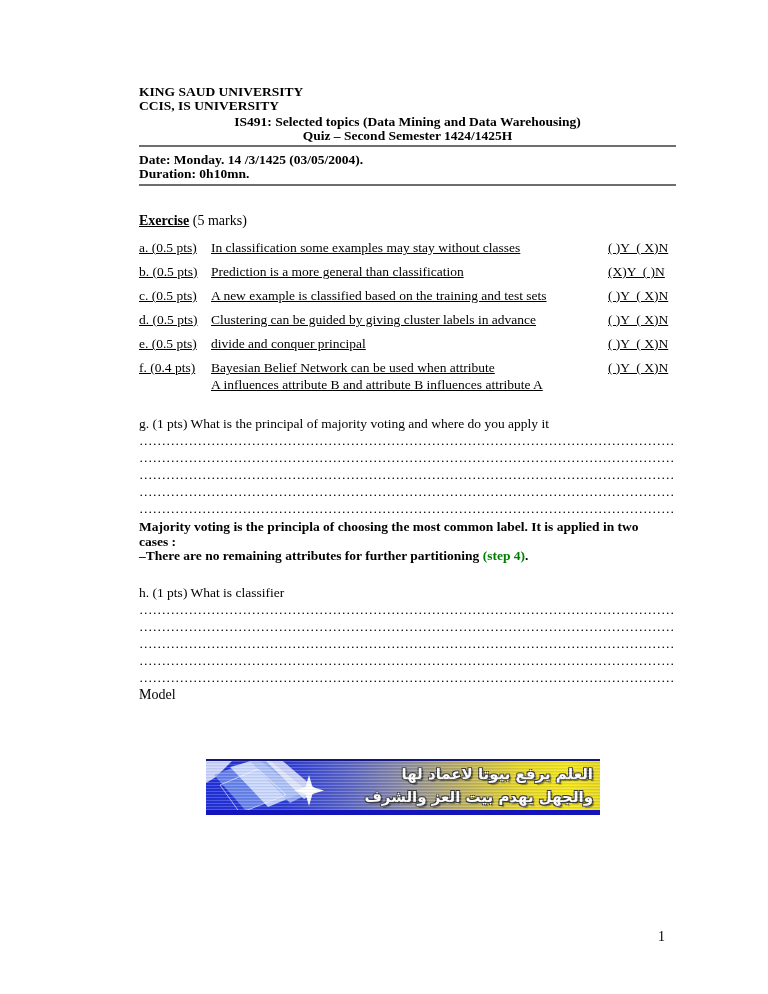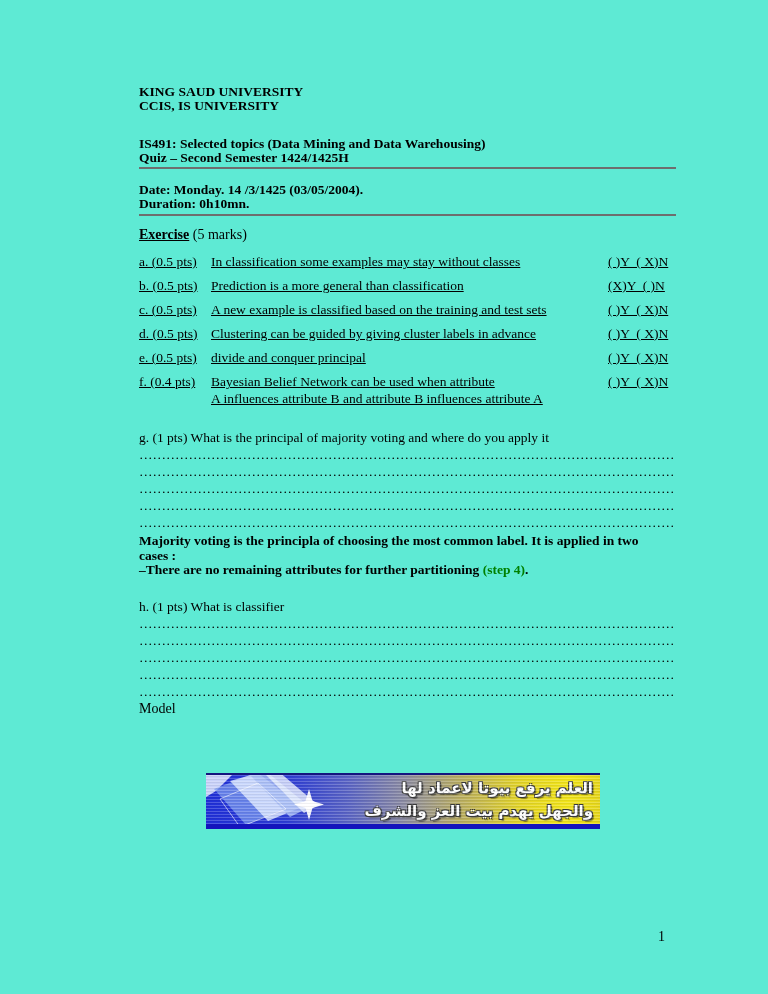--- a/index.html
+++ b/index.html
@@ -1,29 +1,29 @@
 <!DOCTYPE html>
 <html><head>
 <meta charset="utf-8">
 <style>
   html,body{margin:0;padding:0;background:#888;}
   .page{
-    position:relative;width:768px;height:994px;background:#5eead4;
+    position:relative;width:768px;height:994px;background:#ffffff;
     font-family:"Liberation Serif","DejaVu Serif",serif;color:#000;
     overflow:hidden;margin:0 auto;
   }
   .content{position:absolute;left:139px;top:85px;width:537px;}
   .uni-block div{font-size:13.5px;line-height:14px;font-weight:bold;}
-  .title-block{margin-top:24px;text-align:left;}
+  .title-block{margin-top:2px;text-align:center;}
   .title-block div{font-size:13.5px;line-height:14px;font-weight:bold;}
   .rule{border-top:2px solid #6e6e6e;height:0;margin:0;}
   .rule.r1{margin-top:2px;}
-  .meta-block{padding:14px 0 3px 0;}
+  .meta-block{padding:6px 0 3px 0;}
   .meta-block div{font-size:13.5px;line-height:14px;font-weight:bold;}
-  .exercise-heading{margin-top:10px;font-size:14px;line-height:17px;}
+  .exercise-heading{margin-top:26px;font-size:14px;line-height:17px;}
   .exercise-heading .ex{font-weight:bold;text-decoration:underline;}
   .yn-list{margin-top:10px;text-decoration:underline;}
   .yn-item{display:flex;align-items:flex-start;font-size:13.5px;line-height:17px;margin-bottom:7px;}
   .q-label{width:72px;flex:0 0 72px;}
   .q-text{flex:1 1 auto;}
   .q-text .l2{display:block;}
   .q-text .l2:empty{display:none;}
   .q-answer{flex:0 0 68px;width:68px;white-space:pre;text-align:left;}
   .q-free{margin-top:22px;font-size:13.5px;line-height:17px;}
   .q-free.h{margin-top:20px;}

